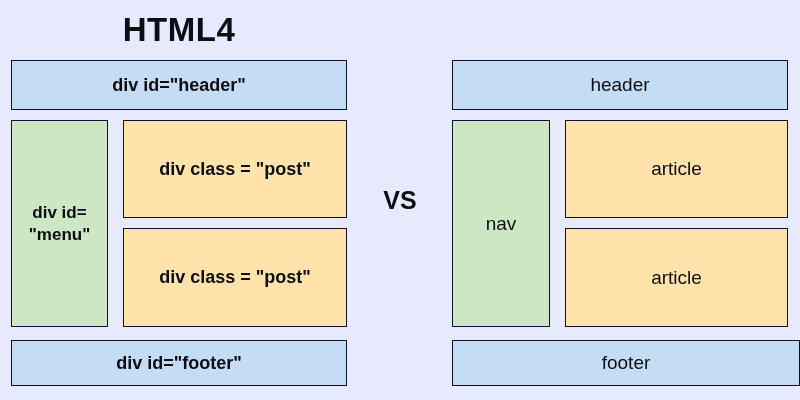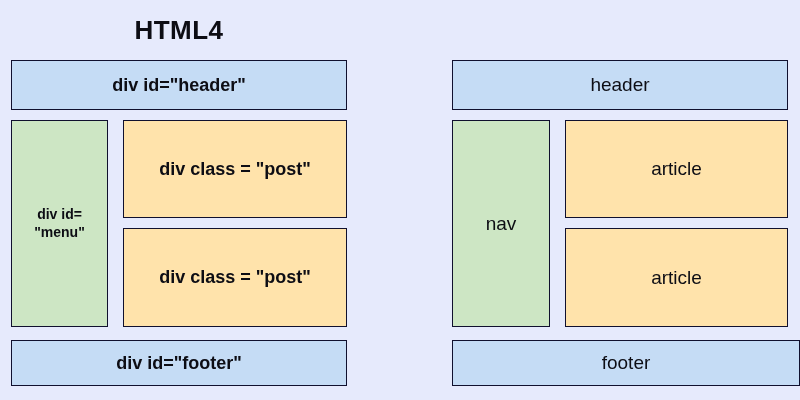--- a/index.html
+++ b/index.html
@@ -21,21 +21,21 @@
     background: #e6eafc;
   }
 
   
   .col-title {
     position: absolute;
     top: 12px;
     height: 36px;
     line-height: 36px;
     text-align: center;
-    font-size: 26px;
+    font-size: 33px;
     font-weight: bold;
     color: #0d0d14;
     letter-spacing: 0.5px;
   }
   #title-html4 { left: 11px;  width: 336px; }
   #title-html5 { left: 452px; width: 336px; }
 
   
   #vs-label {
     position: absolute;
@@ -72,40 +72,41 @@
   .box .label { display: block; }
 
   
   .box.semantic {
     font-weight: normal;
     font-size: 19px;
   }
 
   
   #h4-header  { left: 11px;  top: 60px;  width: 336px; height: 50px; }
-  #h4-menu    { left: 11px;  top: 120px; width: 97px;  height: 207px; font-size: 14px; }
+  #h4-menu    { left: 11px;  top: 120px; width: 97px;  height: 207px; font-size: 17px; }
   #h4-post-1  { left: 123px; top: 120px; width: 224px; height: 98px; }
   #h4-post-2  { left: 123px; top: 228px; width: 224px; height: 99px; }
   #h4-footer  { left: 11px;  top: 340px; width: 336px; height: 46px; }
 
   
   #h5-header    { left: 452px; top: 60px;  width: 336px; height: 50px; }
   #h5-nav       { left: 452px; top: 120px; width: 98px;  height: 207px; }
   #h5-article-1 { left: 565px; top: 120px; width: 223px; height: 98px; }
   #h5-article-2 { left: 565px; top: 228px; width: 223px; height: 99px; }
   #h5-footer    { left: 452px; top: 340px; width: 348px; height: 46px; }
 </style>
 </head>
 <body>
 
 <div id="canvas">
 
   <div id="title-html4" class="col-title">HTML4</div>
 
 
+  <div id="vs-label">VS</div>
 
   <div id="h4-header" class="box blue">
     <span class="label">div id="header"</span>
   </div>
 
   <div id="h4-menu" class="box green">
     <span class="label">
       <span>div id=</span><br>
       <span>"menu"</span>
     </span>

